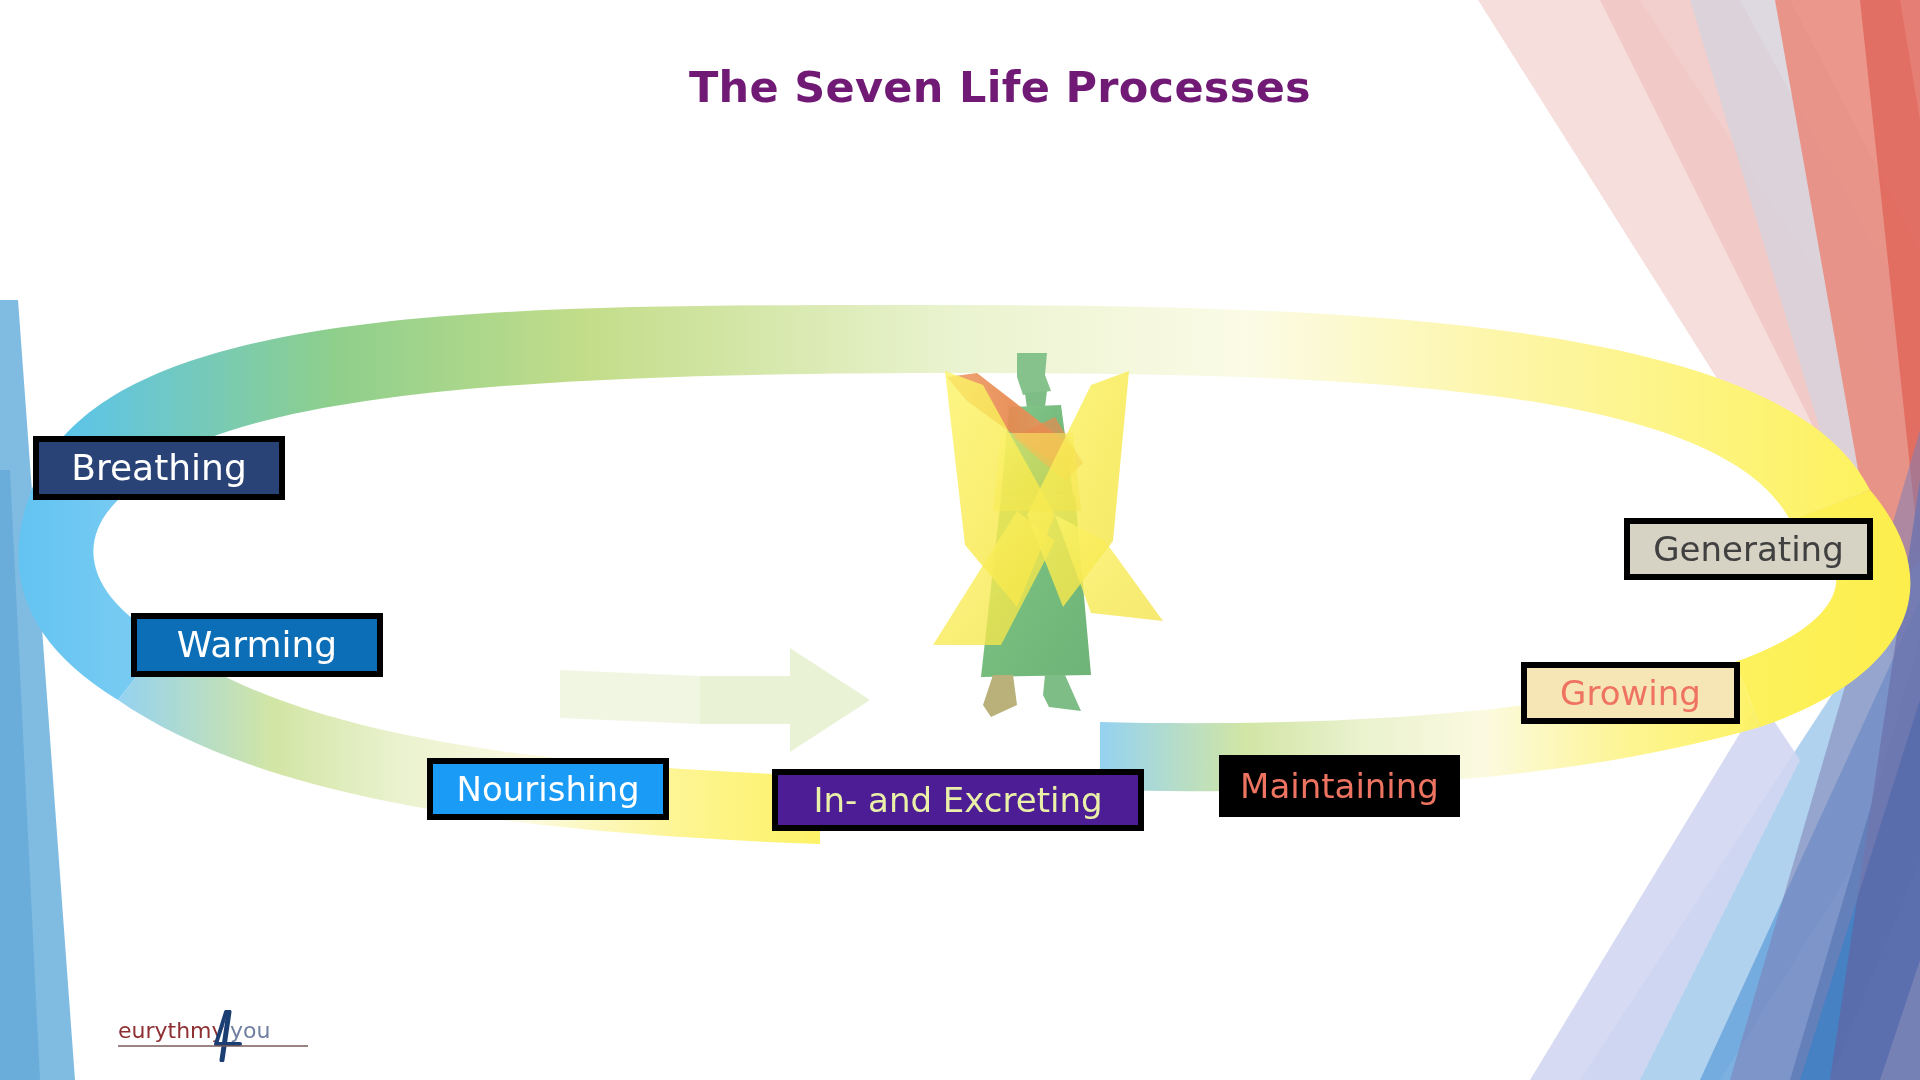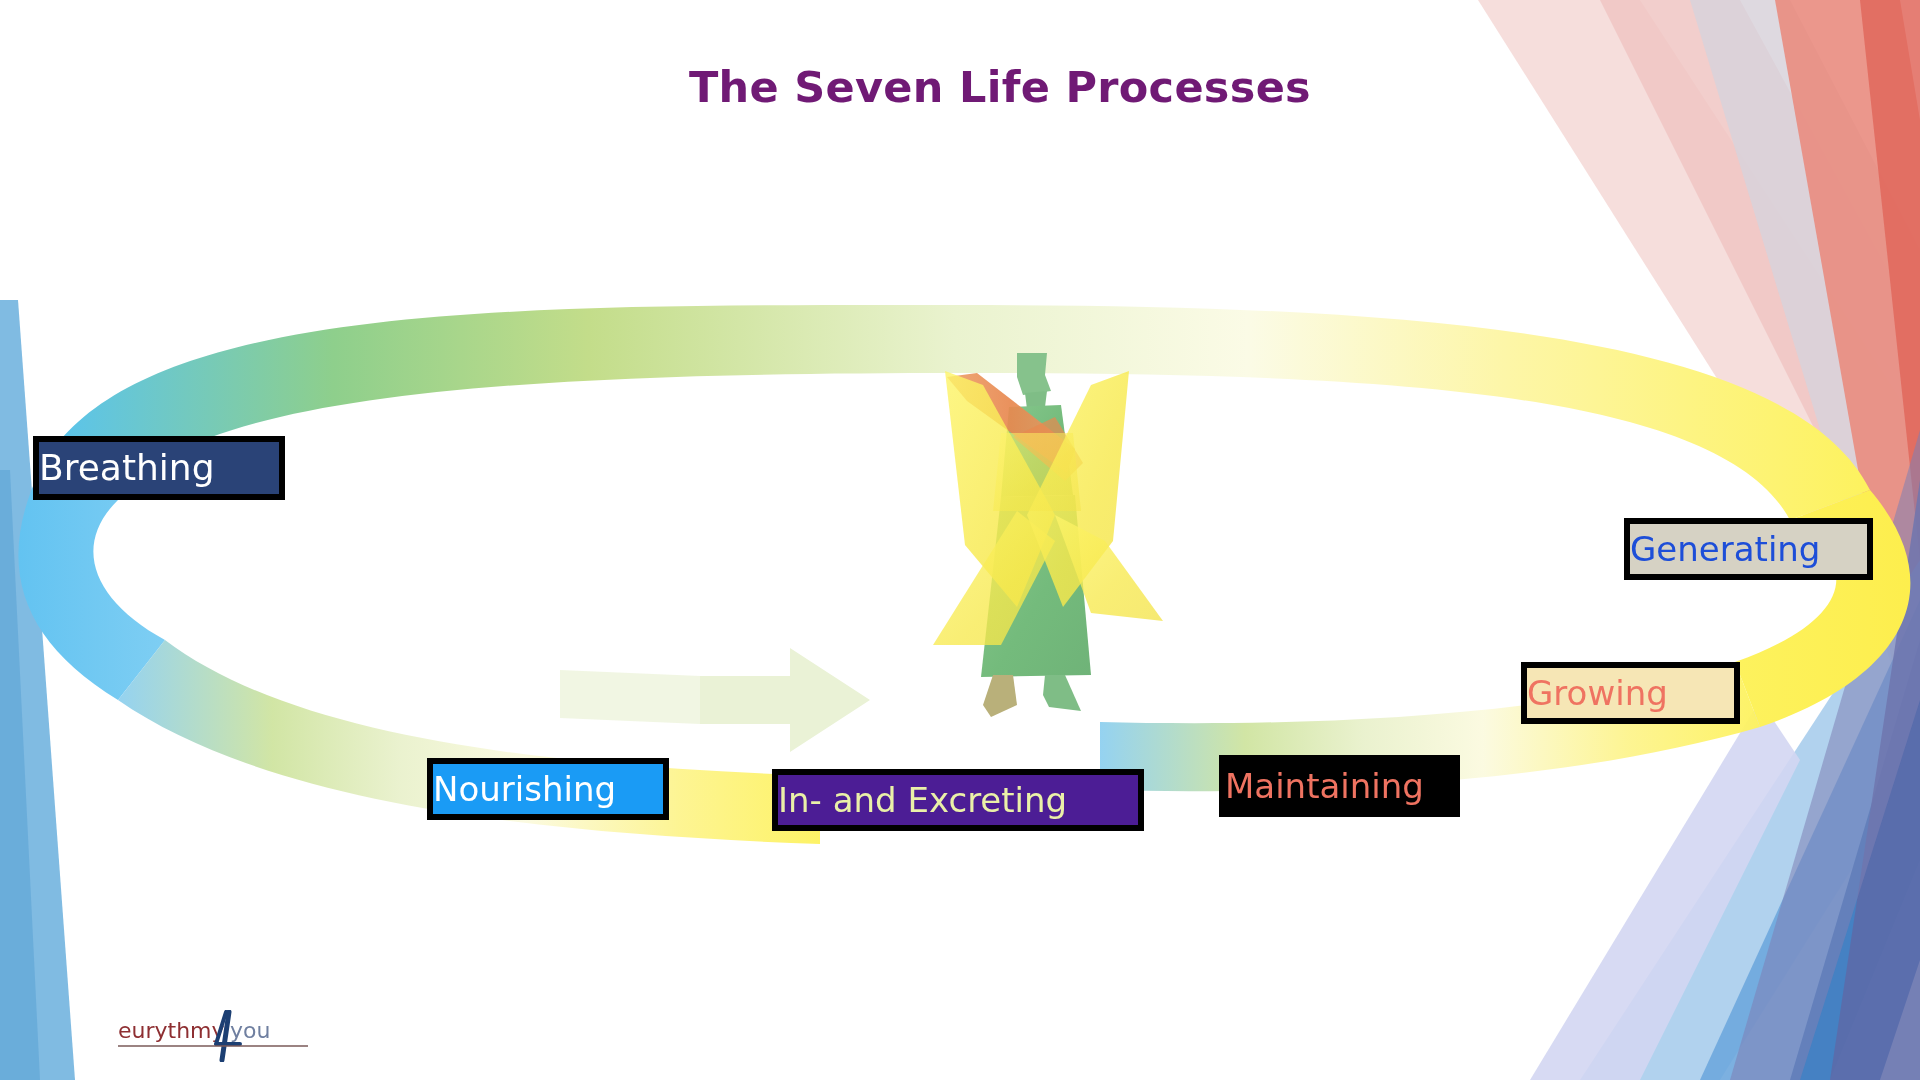--- a/index.html
+++ b/index.html
@@ -22,21 +22,21 @@
   #title{
     position:absolute;left:0;top:62px;width:1920px;text-align:center;
     font-size:43px;font-weight:bold;color:#132c64;letter-spacing:.3px;
     font-family:"DejaVu Sans","Liberation Sans",sans-serif;
   }
 
   
   .proc{
     position:absolute;
     border:6px solid #000000;
-    display:flex;align-items:center;
+    display:flex;align-items:center;justify-content:center;
     box-sizing:border-box;
     white-space:nowrap;
     font-family:"DejaVu Sans","Liberation Sans",sans-serif;
     line-height:1;
   }
   .proc .lbl{display:block;}
 
   
   #logo{position:absolute;left:118px;top:1010px;width:190px;height:52px;}
   #logo svg{display:block;}
@@ -164,38 +164,41 @@
     <path d="M88,330 L108,330 L112,360 L86,372 L78,360 Z" fill="#b9b07a"></path>
     <path d="M140,330 L160,330 L176,366 L144,362 L138,350 Z" fill="#7fbd86"></path>
   </svg>
 
   <div id="title" style="color: #701a75; margin-left: 40px;">The Seven Life Processes</div>
 
   <div class="proc" style="left: 33px; top: 436px; width: 252px; height: 64px; background: rgb(42, 67, 119); color: rgb(255, 255, 255); border-color: rgb(0, 0, 0); font-size: 36px;">
       <span class="lbl">Breathing</span>
     </div>
 
+  <div class="proc" style="left: 131px; top: 613px; width: 252px; height: 64px; background: rgb(11, 110, 182); color: rgb(255, 255, 255); border-color: rgb(0, 0, 0); font-size: 36px;">
+      <span class="lbl">Warming</span>
+    </div>
 
   <div class="proc" style="left: 427px; top: 758px; width: 242px; height: 62px; background: rgb(26, 155, 245); color: rgb(255, 255, 255); border-color: rgb(0, 0, 0); font-size: 34px;">
       <span class="lbl">Nourishing</span>
     </div>
 
   <div class="proc" style="left: 772px; top: 769px; width: 372px; height: 62px; background: #4c1d95; color: rgb(234, 240, 168); border-color: rgb(0, 0, 0); font-size: 34px;">
       <span class="lbl">In- and Excreting</span>
     </div>
 
   <div class="proc" style="left: 1219px; top: 755px; width: 241px; height: 62px; background: #000000; color: rgb(239, 115, 97); border-color: rgb(0, 0, 0); font-size: 34px;">
       <span class="lbl">Maintaining</span>
     </div>
 
   <div class="proc" style="left: 1521px; top: 662px; width: 219px; height: 62px; background: rgb(246, 230, 181); color: rgb(239, 115, 97); border-color: rgb(0, 0, 0); font-size: 34px;">
       <span class="lbl">Growing</span>
     </div>
 
-  <div class="proc" style="left: 1624px; top: 518px; width: 249px; height: 62px; background: rgb(214, 210, 196); color: #1d4ed8; border-color: rgb(0, 0, 0); font-size: 34px;">
+  <div class="proc" style="left: 1624px; top: 518px; width: 249px; height: 62px; background: rgb(214, 210, 196); color: #404040; border-color: rgb(0, 0, 0); font-size: 34px;">
       <span class="lbl">Generating</span>
     </div>
 
   <div id="logo">
     <svg viewBox="0 0 190 52" width="190" height="52">
       <text x="0" y="28" font-family="DejaVu Sans, Liberation Sans, sans-serif" font-size="22" fill="#8e2f32" id="logo-t1">eurythmy</text>
       <text x="112" y="28" font-family="DejaVu Sans, Liberation Sans, sans-serif" font-size="22" fill="#6f7fa0" id="logo-t3">you</text>
 
       <path d="M108,2 L98,34 L122,34" stroke="#1c3f73" stroke-width="4" fill="none" stroke-linecap="round" stroke-linejoin="round"></path>
       <path d="M111,2 L104,50" stroke="#1c3f73" stroke-width="5" fill="none" stroke-linecap="round"></path>

